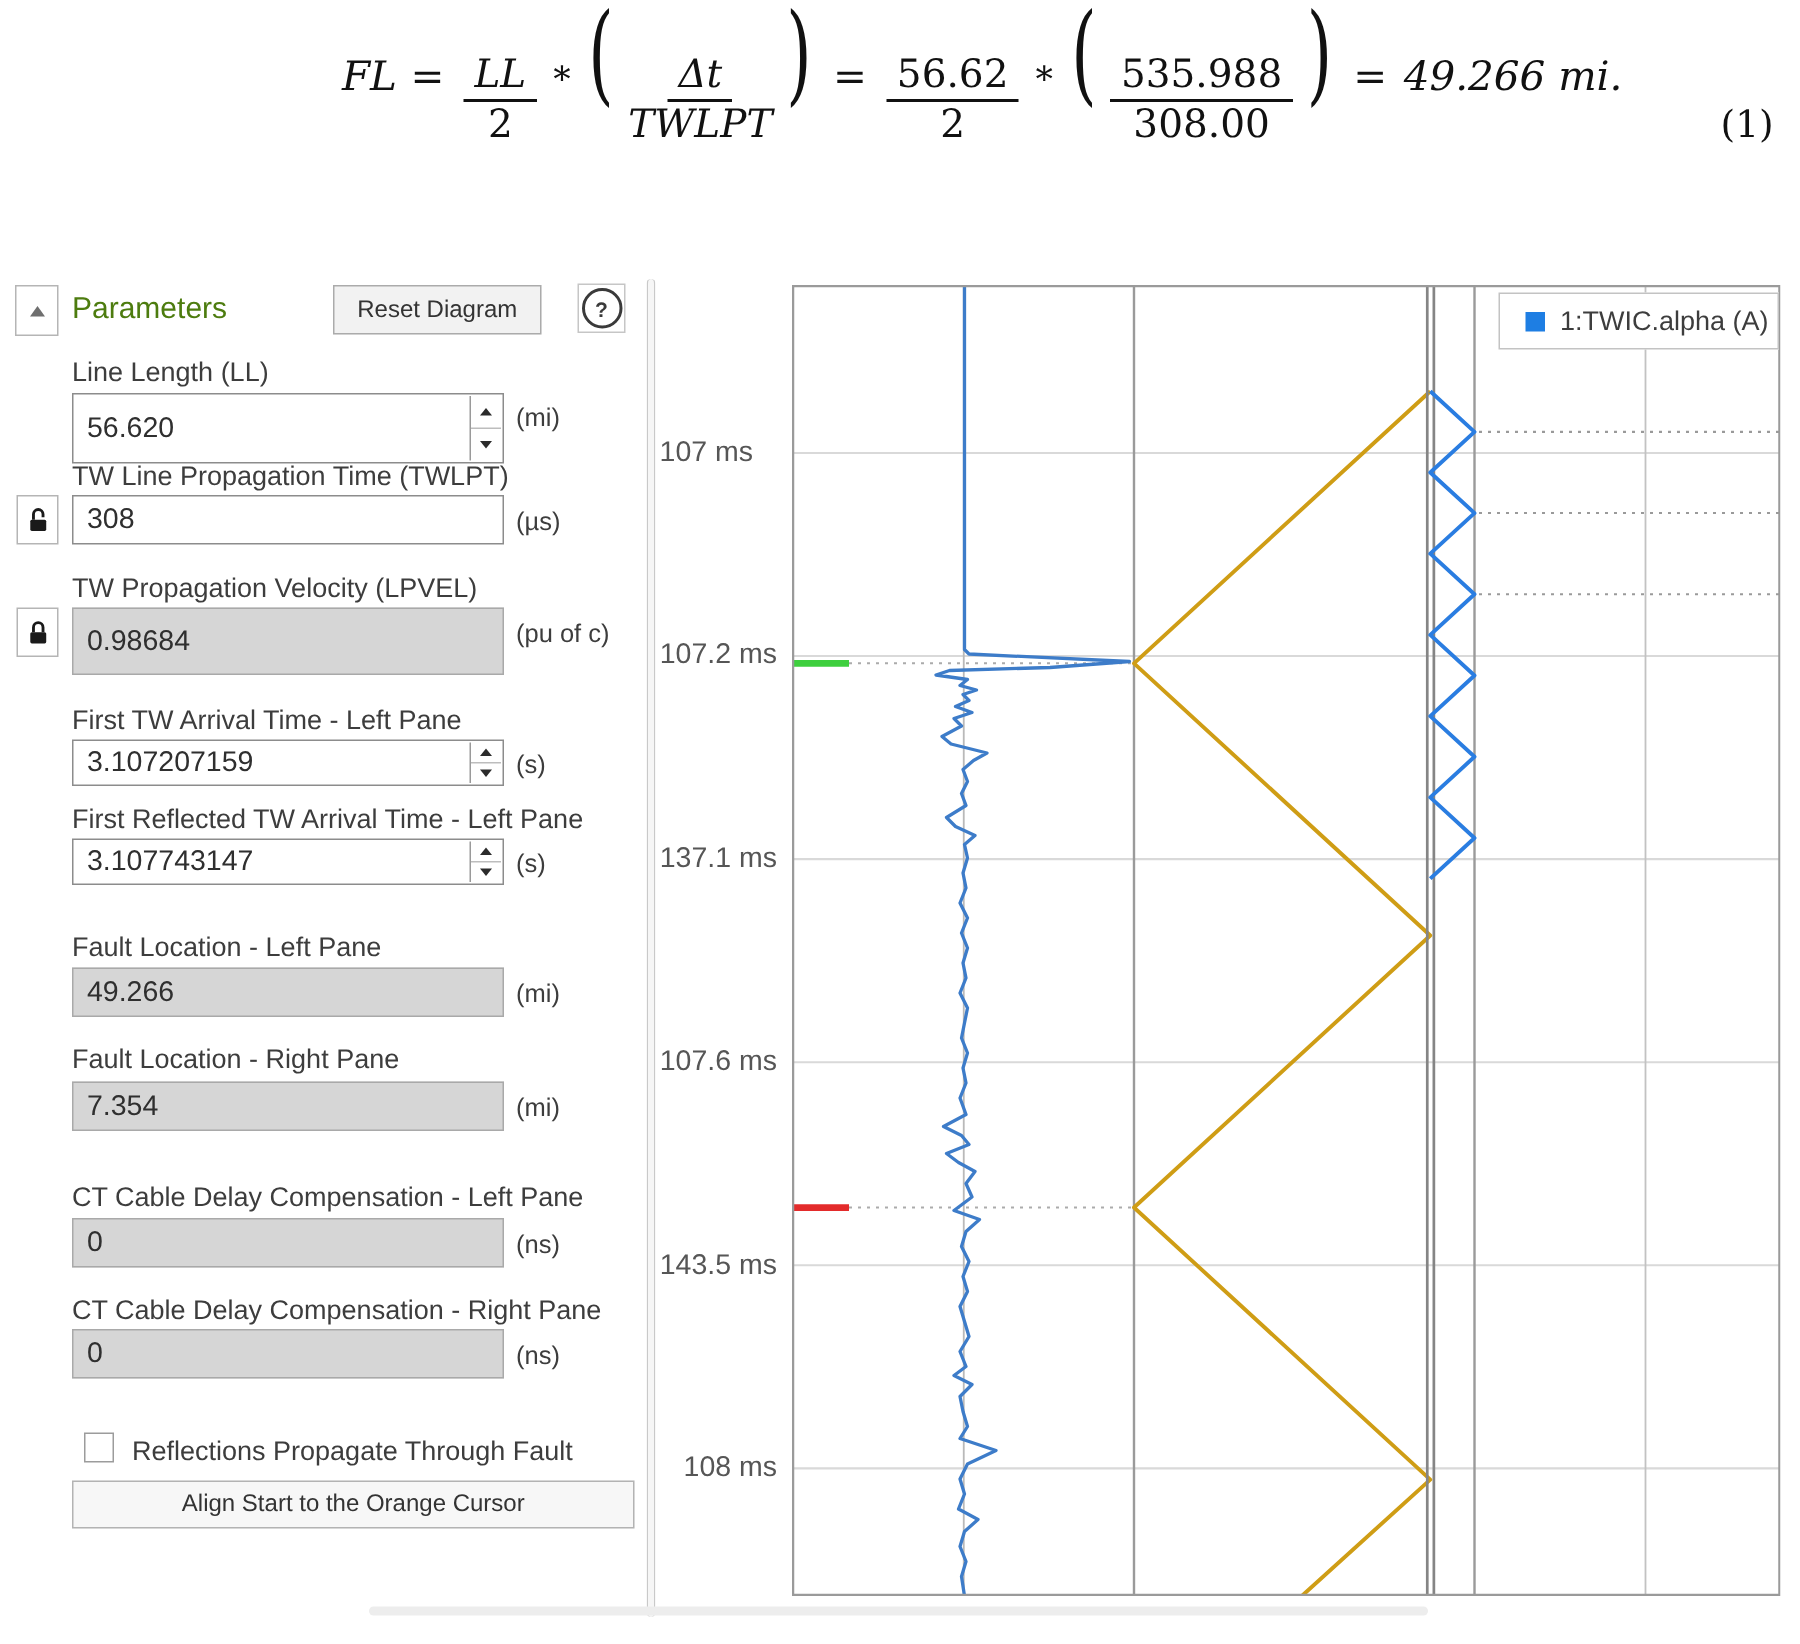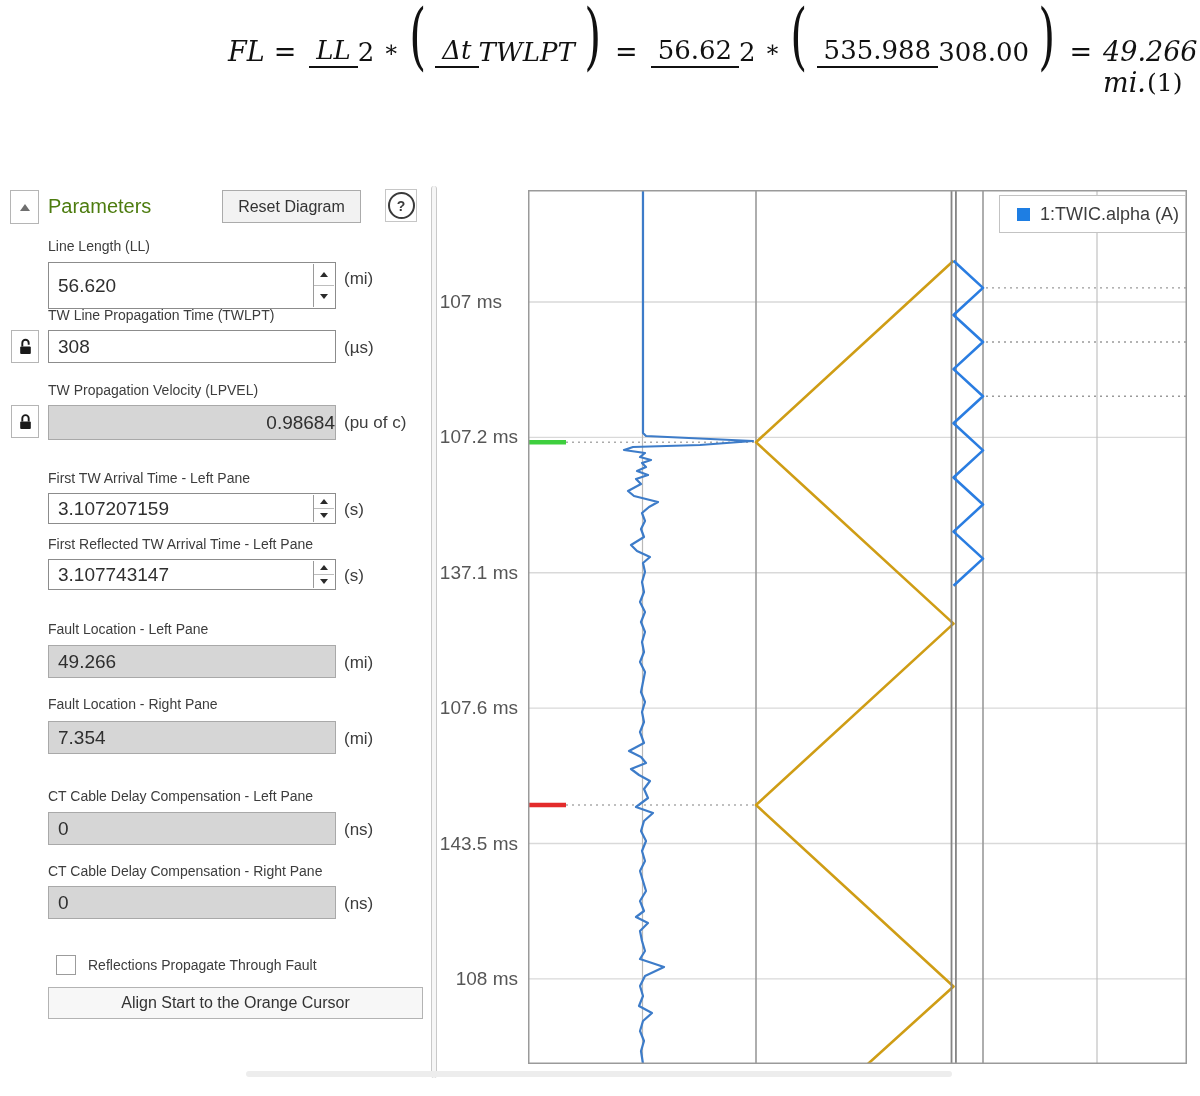--- a/index.html
+++ b/index.html
@@ -3,36 +3,36 @@
 <meta charset="utf-8">
 <style>
   html,body{margin:0;padding:0;background:#ffffff;}
   #app{position:relative;width:1200px;height:1096px;background:#ffffff;overflow:hidden;
        font-family:"Liberation Sans",sans-serif;color:#3d3d3d;}
 
   
   .formula{position:absolute;left:228px;top:36px;height:96px;display:flex;align-items:flex-start;
            font-family:"DejaVu Serif",serif;color:#111;font-size:27px;}
   .formula .it{font-style:italic;}
-  .frac{display:inline-flex;flex-direction:row;align-items:center;font-size:26px;line-height:1.12;margin:0 4px;}
+  .frac{display:inline-flex;flex-direction:column;align-items:center;font-size:26px;line-height:1.12;margin:0 4px;}
   .frac .num{padding:0 7px 1px 7px;border-bottom:2px solid #111;}
   .frac .den{padding-top:1px;}
   .op{margin:0 9px;}
   .star{margin:0 5px;font-size:23px;}
   .paren{font-size:70px;font-weight:400;line-height:0;transform:scale(0.62,1.04);color:#111;}
   .eqnum{position:absolute;left:1147px;top:68px;font-family:"DejaVu Serif",serif;font-size:25px;color:#111;}
   .result{margin-left:2px;}
 
   
   .btn{position:absolute;box-sizing:border-box;background:#f2f2f2;border:1px solid #ababab;
        display:flex;align-items:center;justify-content:center;font-size:16px;color:#333;cursor:default;}
   .sqbtn{position:absolute;box-sizing:border-box;background:#ffffff;border:1px solid #b5b5b5;
          display:flex;align-items:center;justify-content:center;}
   .panel-title{position:absolute;font-size:20px;color:#4d7c0f;}
-  .f-label{position:absolute;font-size:14px;color:#3d3d3d;white-space:nowrap;}
+  .f-label{position:absolute;font-size:18px;color:#3d3d3d;white-space:nowrap;}
   .f-input{position:absolute;box-sizing:border-box;width:288px;border:1px solid #8c8c8c;background:#fff;
            font-size:19px;color:#2f2f2f;display:flex;align-items:center;padding-left:9px;}
   .f-input.disabled{background:#d6d6d6;border-color:#a9a9a9;}
   .f-unit{position:absolute;font-size:17px;color:#3d3d3d;white-space:nowrap;}
   .spin{position:absolute;right:1px;top:1px;bottom:1px;width:20px;border-left:1px solid #9a9a9a;
         display:flex;flex-direction:column;background:#fff;}
   .spin > div{flex:1;display:flex;align-items:center;justify-content:center;}
   .spin > div:first-child{border-bottom:1px solid #bdbdbd;}
   .tri-up{width:0;height:0;border-left:4px solid transparent;border-right:4px solid transparent;border-bottom:5px solid #2b2b2b;}
   .tri-dn{width:0;height:0;border-left:4px solid transparent;border-right:4px solid transparent;border-top:5px solid #2b2b2b;}
@@ -124,21 +124,21 @@
   </div>
   <div class="f-unit" style="left:344px;top:338px;">(µs)</div>
 
   <div class="f-label" style="left:48px;top:382px;">TW Propagation Velocity (LPVEL)</div>
   <div class="sqbtn" style="left:11px;top:405px;width:28px;height:33px;">
     <svg width="17" height="17" viewBox="0 0 16 16">
       <path d="M5 8 V5 a3 3 0 0 1 6 0 V8" fill="none" stroke="#1a1a1a" stroke-width="1.8"></path>
       <rect x="3" y="8" width="10" height="7" rx="1" fill="#1a1a1a"></rect>
     </svg>
   </div>
-  <div class="f-input disabled" style="left:48px;top:405px;height:35px;justify-content:flex-end;">
+  <div class="f-input disabled" style="left:48px;top:405px;height:45px;">
     <span>0.98684</span>
   </div>
   <div class="f-unit" style="left:344px;top:413px;">(pu of c)</div>
 
   <div class="f-label" style="left:48px;top:470px;">First TW Arrival Time - Left Pane</div>
   <div class="f-input" style="left:48px;top:493px;height:31px;">
     <span>3.107207159</span>
     <span class="spin">
       <div>
           <span class="tri-up"></span>

